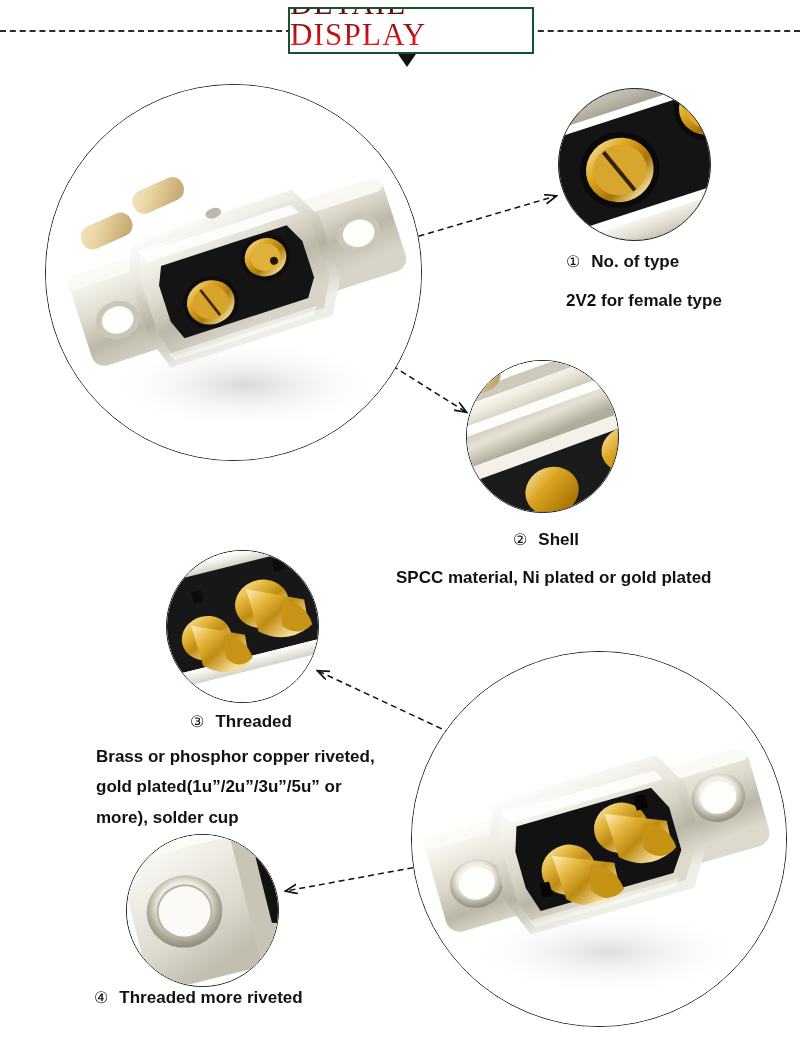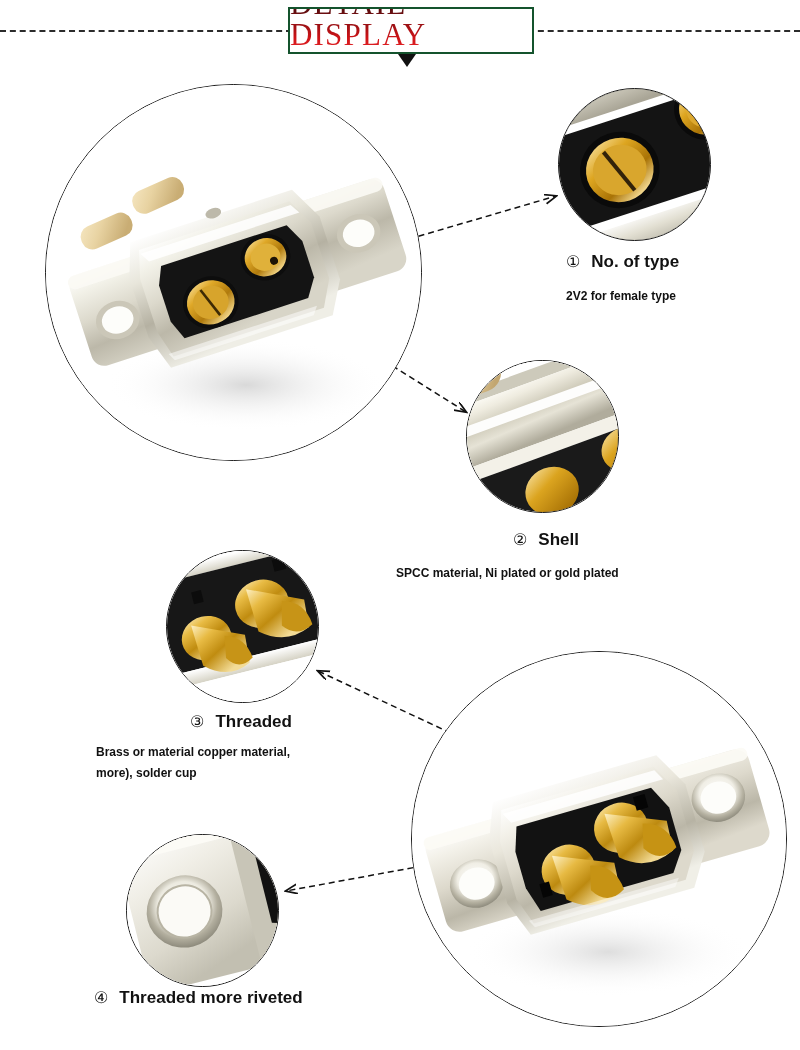--- a/index.html
+++ b/index.html
@@ -78,21 +78,21 @@
     display: flex;
     align-items: baseline;
   }
   .callout .num {
     display: inline-block;
     font-size: 16px;
     font-weight: normal;
     margin-right: 11px;
   }
   .callout .desc {
-    font-size: 12px;
+    font-size: 17px;
     font-weight: bold;
     color: #111111;
     line-height: 1.78;
     white-space: nowrap;
   }
   .callout.center .head { justify-content: center; }
   .callout.center .desc { text-align: left; }
 
   
   #leaders {
@@ -333,21 +333,22 @@
       </g>
     </svg>
   </div>
 
   <div class="callout center" style="left:96px; top:712px; width:290px;">
     <div class="head">
       <span class="num">③</span>
       <span>Threaded</span>
     </div>
     <div class="desc" style="margin-top:10px; text-align:left;">
-      <div>Brass or material copper material,</div>
+      <div>Brass or phosphor copper riveted,</div>
+      <div>gold plated(1u”/2u”/3u”/5u” or</div>
       <div>more), solder cup</div>
     </div>
   </div>
 
   <div class="circle" style="left:126px; top:834px; width:153px; height:153px;">
     <svg width="153" height="153" viewBox="0 0 153 153">
       <defs>
         <linearGradient id="d4plate" x1="0" y1="0" x2="0.3" y2="1">
           <stop offset="0%" stop-color="#ffffff"></stop>
           <stop offset="35%" stop-color="#f0eee6"></stop>

